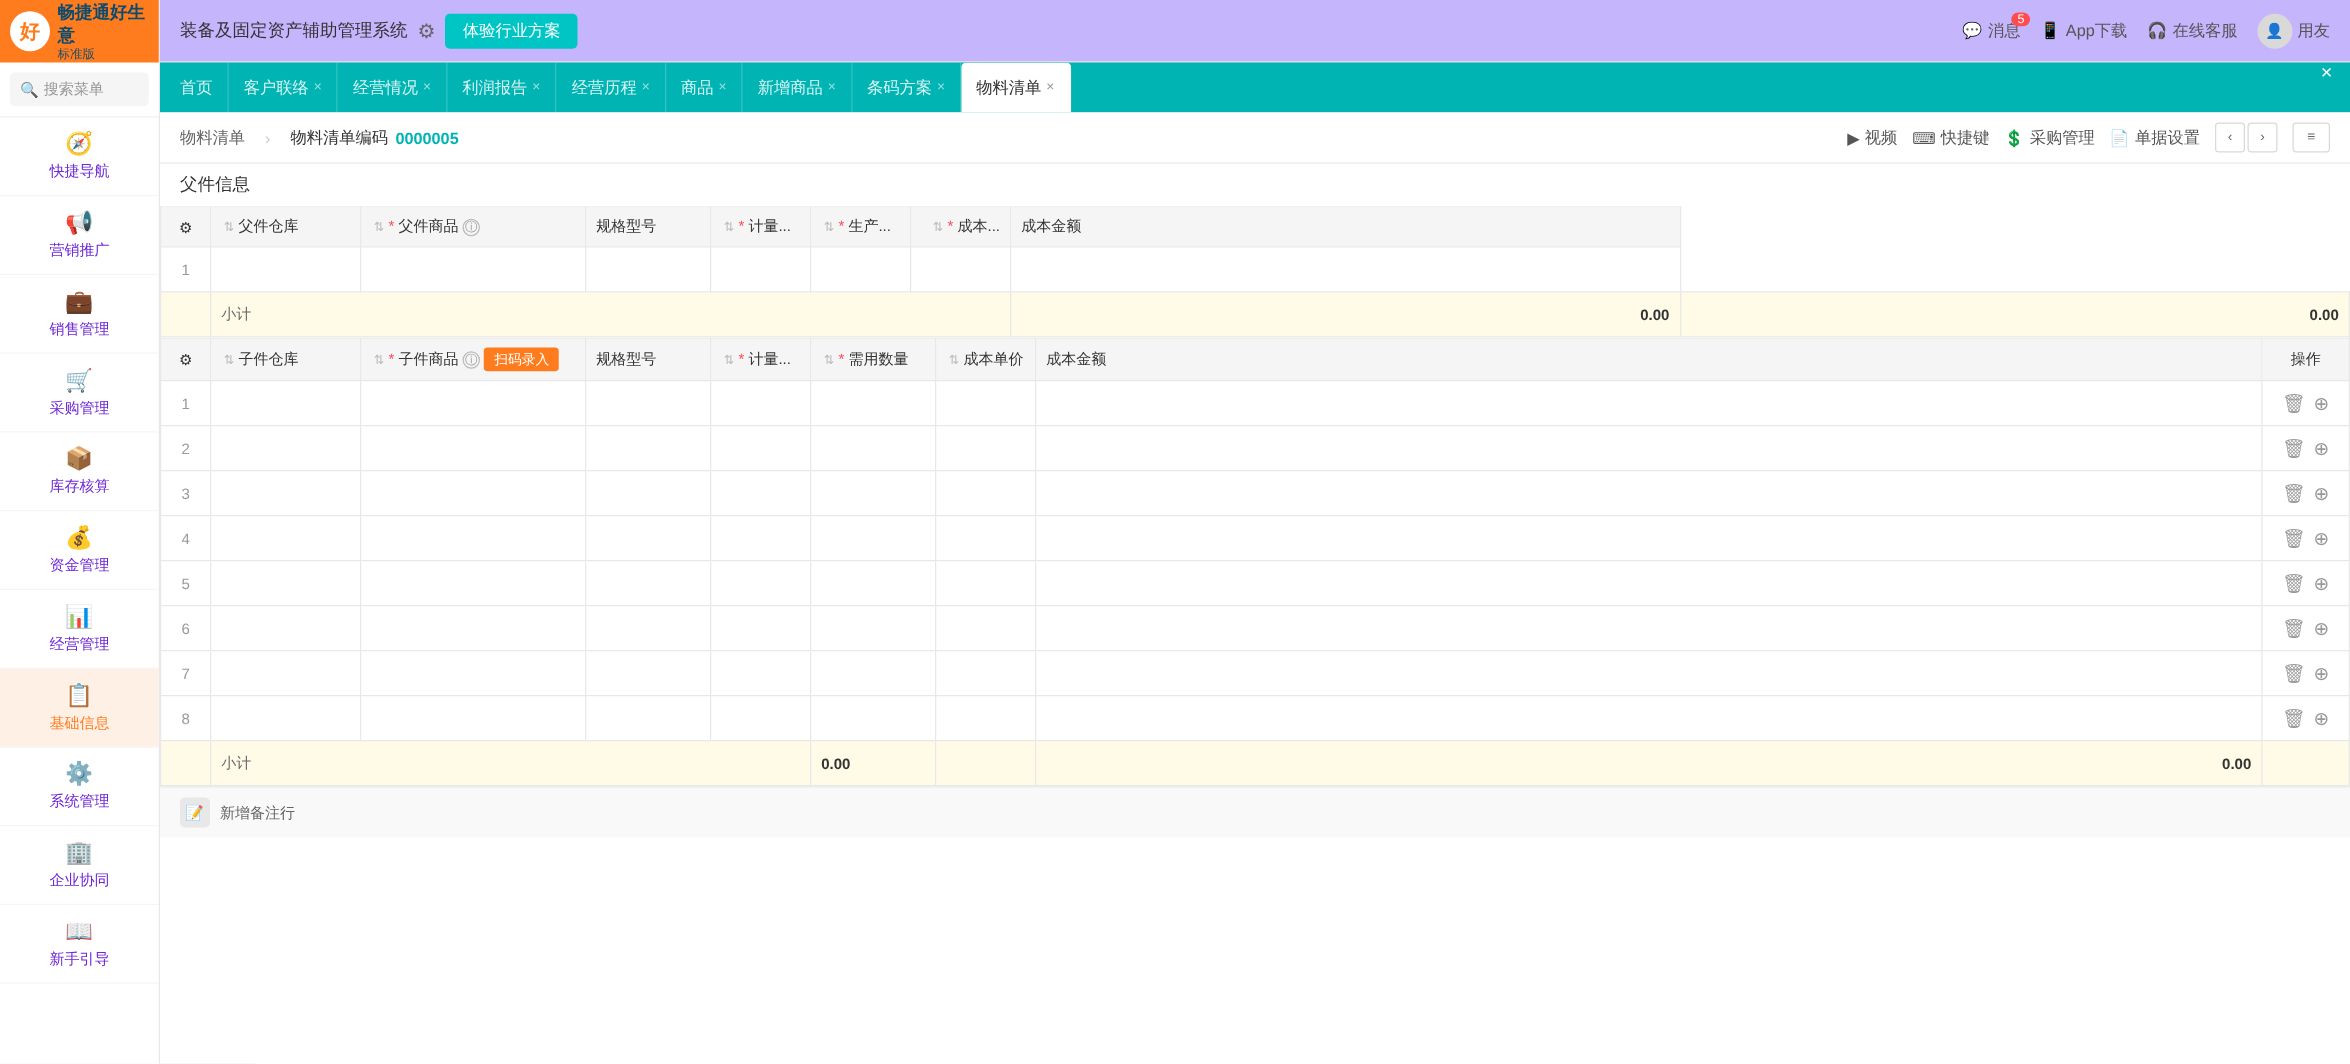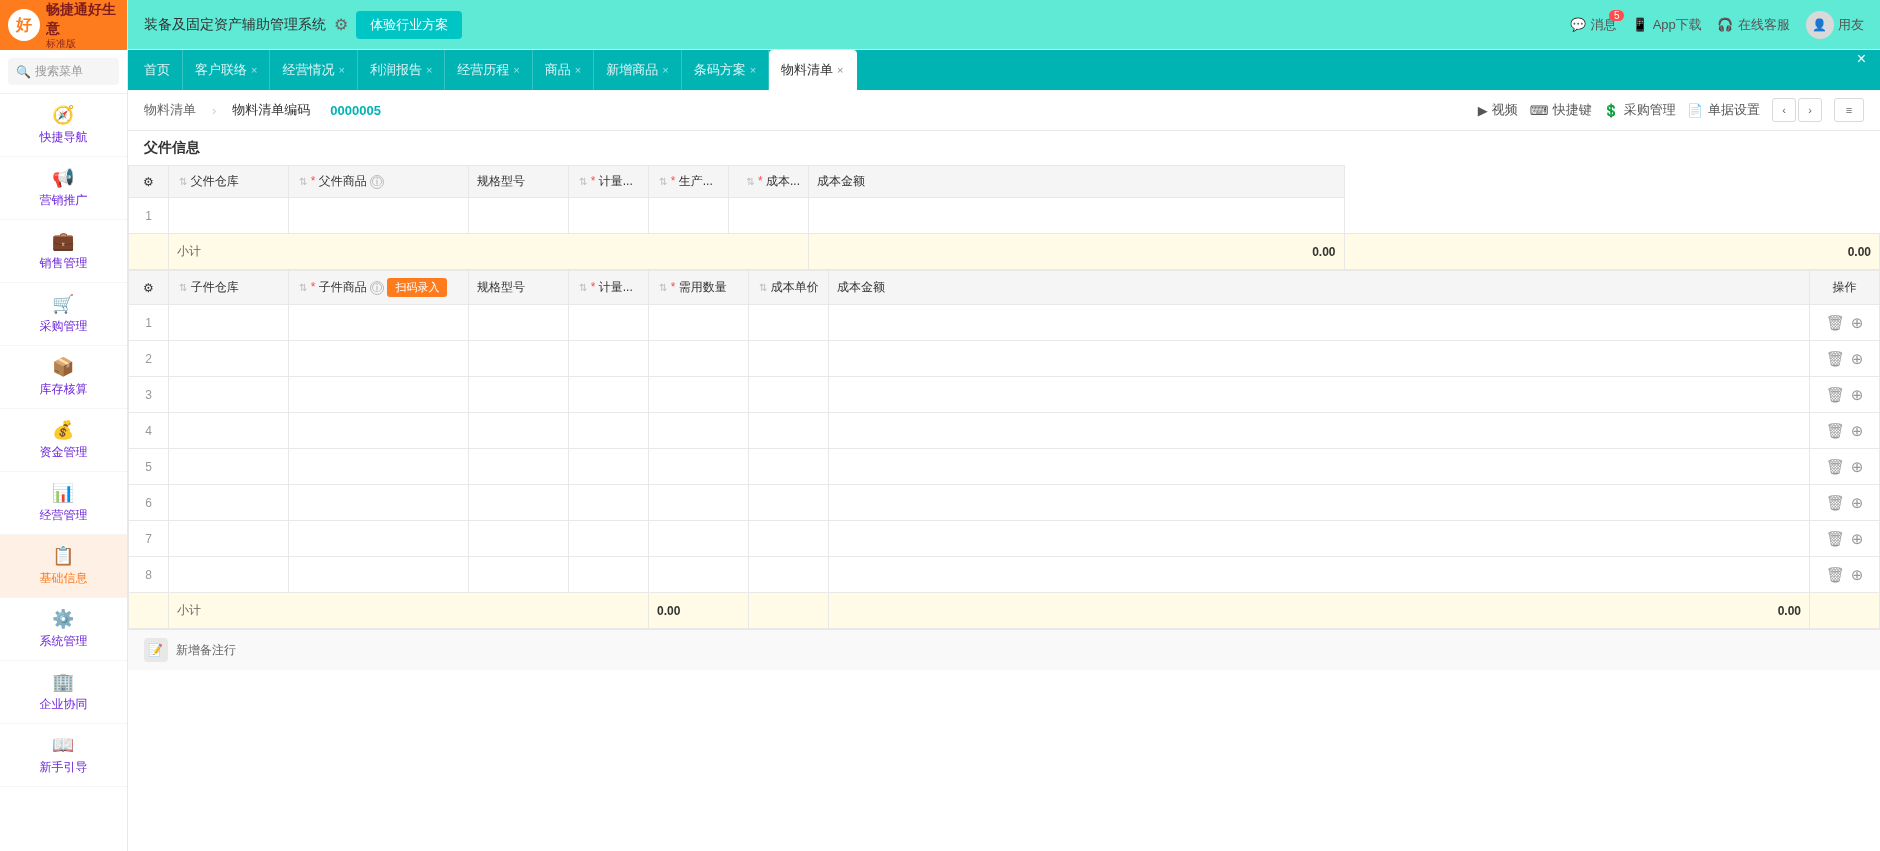--- a/index.html
+++ b/index.html
@@ -2,38 +2,38 @@
 <html><head>
   <meta charset="utf-8">
   <style>
     * { box-sizing: border-box; margin: 0; padding: 0; }
     body { font-family: 'Microsoft YaHei', sans-serif; font-size: 13px; color: #333; display: flex; height: 851px; overflow: hidden; background: #f0f2f5; }
 
     
     .sidebar { width: 128px; background: #fff; display: flex; flex-direction: column; height: 100%; border-right: 1px solid #e8e8e8; flex-shrink: 0; }
     .sidebar-logo { background: #ff7c1e; padding: 10px 8px; display: flex; align-items: center; gap: 6px; height: 50px; }
     .sidebar-logo-icon { width: 32px; height: 32px; background: #fff; border-radius: 50%; display: flex; align-items: center; justify-content: center; color: #ff7c1e; font-size: 16px; font-weight: bold; flex-shrink: 0; }
-    .sidebar-logo-text { color: #7f1d1d; font-size: 12px; line-height: 1.3; }
+    .sidebar-logo-text { color: #0c4a6e; font-size: 12px; line-height: 1.3; }
     .sidebar-logo-text .main { font-size: 14px; font-weight: bold; }
     .sidebar-logo-text .sub { font-size: 10px; opacity: 0.9; }
     .sidebar-search { padding: 8px; border-bottom: 1px solid #f0f0f0; }
     .sidebar-search-btn { width: 100%; background: #f5f5f5; border: none; border-radius: 4px; padding: 5px 8px; font-size: 12px; color: #999; cursor: pointer; display: flex; align-items: center; gap: 4px; }
     .sidebar-nav { flex: 1; overflow-y: auto; }
     .sidebar-item { display: flex; flex-direction: column; align-items: center; padding: 10px 4px; cursor: pointer; border-bottom: 1px solid #f5f5f5; gap: 3px; }
     .sidebar-item.active { background: #fff0e6; }
     .sidebar-item.active .sidebar-item-label { color: #ff7c1e; }
     .sidebar-item-icon { font-size: 18px; color: #666; }
     .sidebar-item.active .sidebar-item-icon { color: #ff7c1e; }
     .sidebar-item-label { font-size: 12px; color: #6d28d9; }
 
     
     .main { flex: 1; display: flex; flex-direction: column; overflow: hidden; }
 
     
-    .topbar { background: #5eead4; height: 50px; display: flex; align-items: center; padding: 0 16px; border-bottom: 1px solid #e8e8e8; justify-content: space-between; flex-shrink: 0; }
+    .topbar { background: #c4b5fd; height: 50px; display: flex; align-items: center; padding: 0 16px; border-bottom: 1px solid #e8e8e8; justify-content: space-between; flex-shrink: 0; }
     .topbar-left { display: flex; align-items: center; gap: 8px; }
     .system-title { font-size: 14px; color: #333; font-weight: 500; }
     .try-btn { background: #00c5c5; color: #fff; border: none; border-radius: 4px; padding: 5px 14px; cursor: pointer; font-size: 13px; }
     .gear-btn { background: none; border: none; font-size: 16px; color: #666; cursor: pointer; }
     .topbar-right { display: flex; align-items: center; gap: 16px; }
     .topbar-right-item { display: flex; align-items: center; gap: 4px; font-size: 13px; color: #555; cursor: pointer; position: relative; }
     .badge { background: #ff4d4f; color: #fff; border-radius: 10px; padding: 0 5px; font-size: 10px; position: absolute; top: -6px; right: -8px; }
     .avatar-circle { width: 28px; height: 28px; background: #d9d9d9; border-radius: 50%; display: flex; align-items: center; justify-content: center; font-size: 12px; }
 
     
@@ -44,27 +44,27 @@
     .nav-tab.active .close-icon { color: #666; }
     .nav-tabs-close { margin-left: auto; color: #fff; padding: 0 10px; cursor: pointer; font-size: 16px; }
 
     
     .content { flex: 1; background: #f0f2f5; overflow-y: auto; padding: 0; }
     .content-inner { background: #fff; min-height: 100%; }
 
     
     .sub-header { display: flex; align-items: center; padding: 8px 16px; border-bottom: 1px solid #e8e8e8; gap: 16px; background: #fff; }
     .breadcrumb-item { font-size: 13px; color: #666; cursor: pointer; }
-    .doc-number { display: flex; align-items: center; gap: 20px; font-size: 13px; color: #333; text-align: right; }
+    .doc-number { display: flex; align-items: center; gap: 6px; font-size: 13px; color: #333; text-align: right; }
     .sub-header-right { margin-left: auto; display: flex; align-items: center; gap: 12px; font-size: 13px; color: #555; }
     .sub-header-right-item { display: flex; align-items: center; gap: 4px; cursor: pointer; }
     .sub-header-right-item span { color: #555; }
 
     
-    .section-title { padding: 8px 16px; font-size: 14px; font-weight: 700; color: #333; background: #fff; }
+    .section-title { padding: 8px 16px; font-size: 14px; font-weight: 400; color: #333; background: #fff; }
 
     
     .table-wrapper { overflow-x: auto; position: relative; }
     table { width: 100%; border-collapse: collapse; font-size: 12px; }
     thead tr { background: #f5f5f5; }
     th { border: 1px solid #e8e8e8; padding: 7px 8px; text-align: left; white-space: nowrap; font-weight: 500; color: #333; position: relative; }
     td { border: 1px solid #e8e8e8; padding: 4px 8px; color: #333; height: 36px; }
     tr.subtotal td { background: #fffbe6; font-weight: 500; }
     .required { color: #ff4d4f; }
     .col-settings { width: 40px; text-align: center; }

